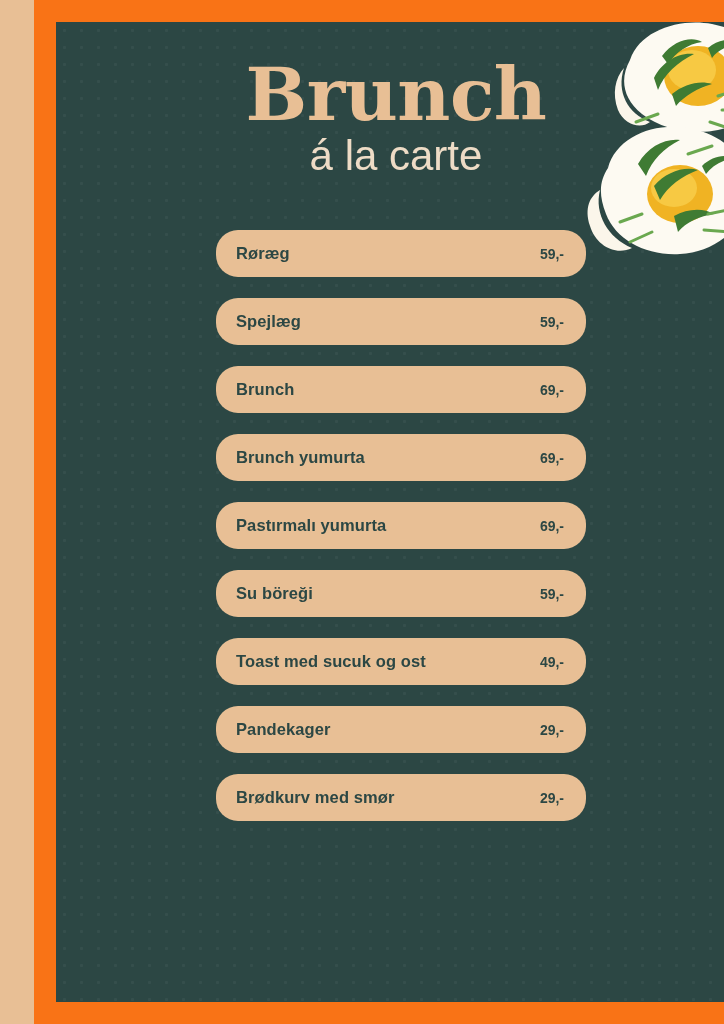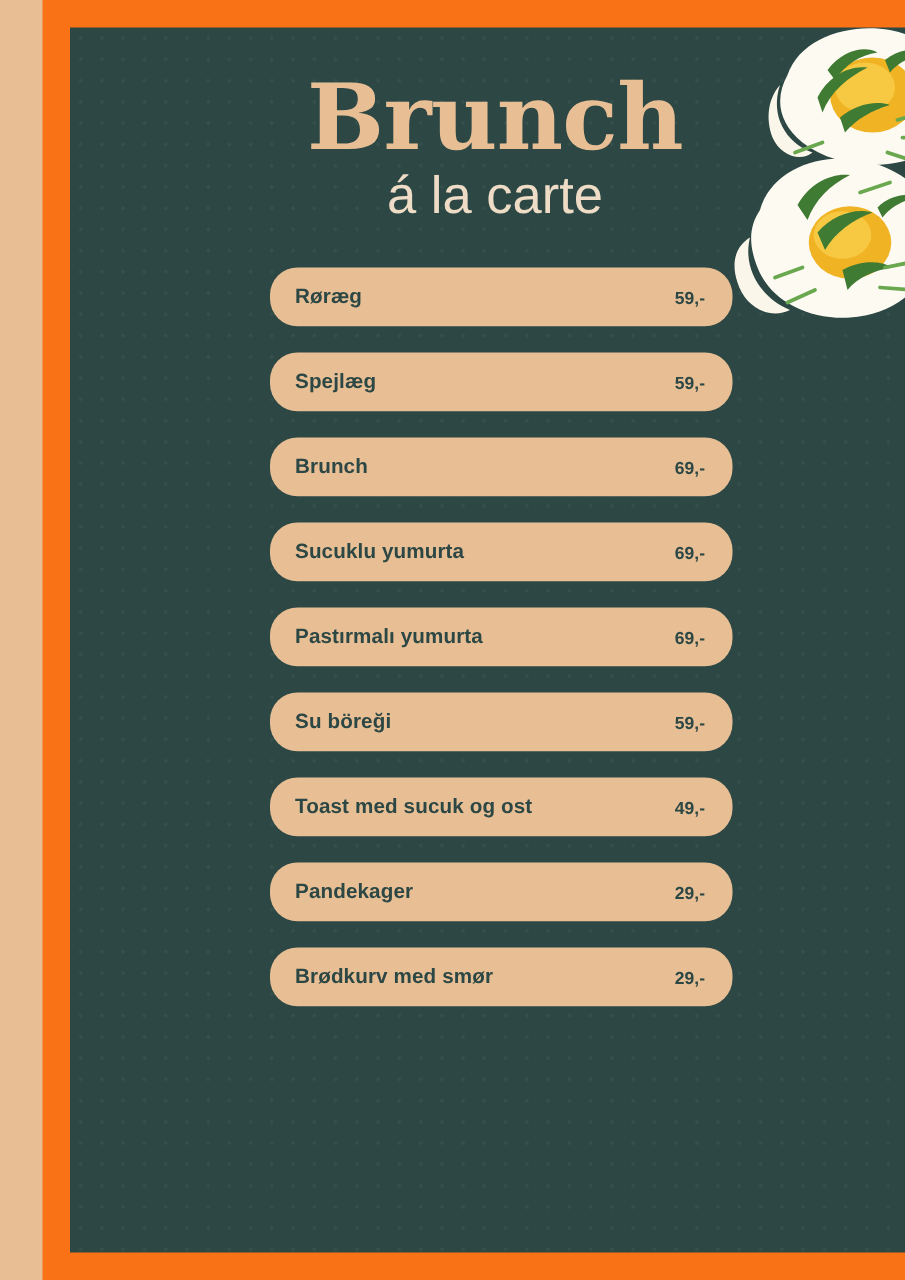--- a/index.html
+++ b/index.html
@@ -71,21 +71,21 @@
     width: 250px;
     height: 300px;
     z-index: 5;
     pointer-events: none;
   }
 
   
   .menu-list {
     position: absolute;
     left: 160px;
-    top: 192px;
+    top: 208px;
     width: 370px;
     z-index: 3;
   }
   .menu-item {
     display: flex;
     align-items: center;
     justify-content: space-between;
     background: #e8bf95;
     border-radius: 22px;
     height: 47px;
@@ -170,21 +170,21 @@
         <span class="item-name">Spejlæg</span>
         <span class="item-price">59,-</span>
       </div>
 
       <div class="menu-item">
         <span class="item-name">Brunch</span>
         <span class="item-price">69,-</span>
       </div>
 
       <div class="menu-item">
-        <span class="item-name">Sucuklu yumurta</span>
+        <span class="item-name">Brunch yumurta</span>
         <span class="item-price">69,-</span>
       </div>
 
       <div class="menu-item">
         <span class="item-name">Pastırmalı yumurta</span>
         <span class="item-price">69,-</span>
       </div>
 
       <div class="menu-item">
         <span class="item-name">Su böreği</span>

